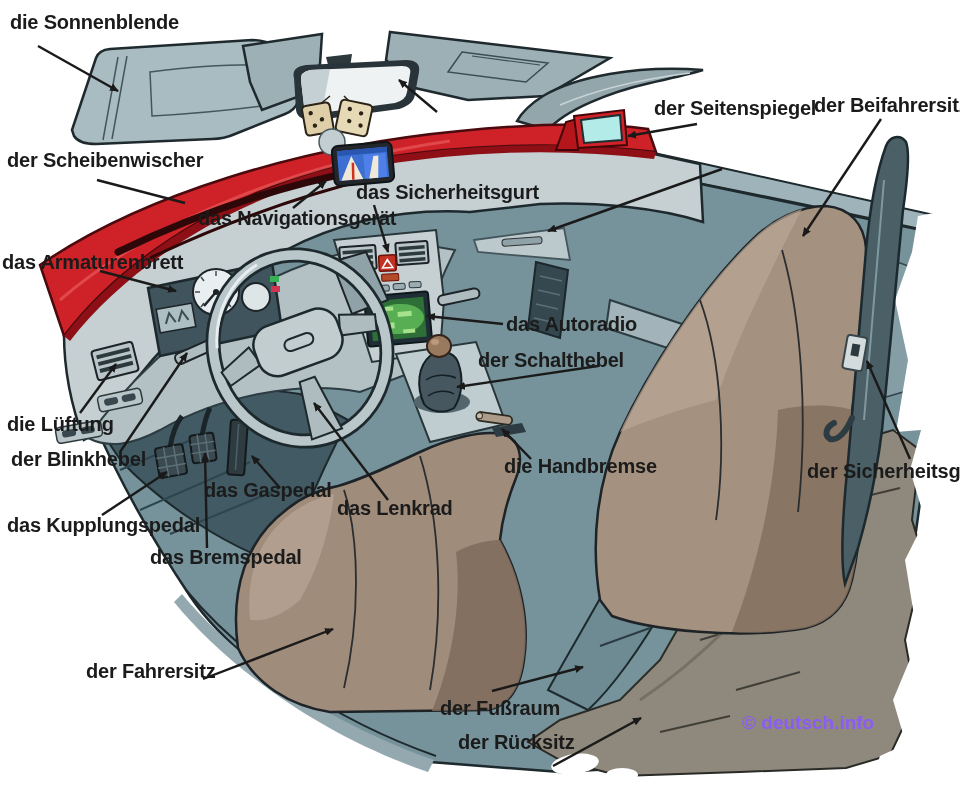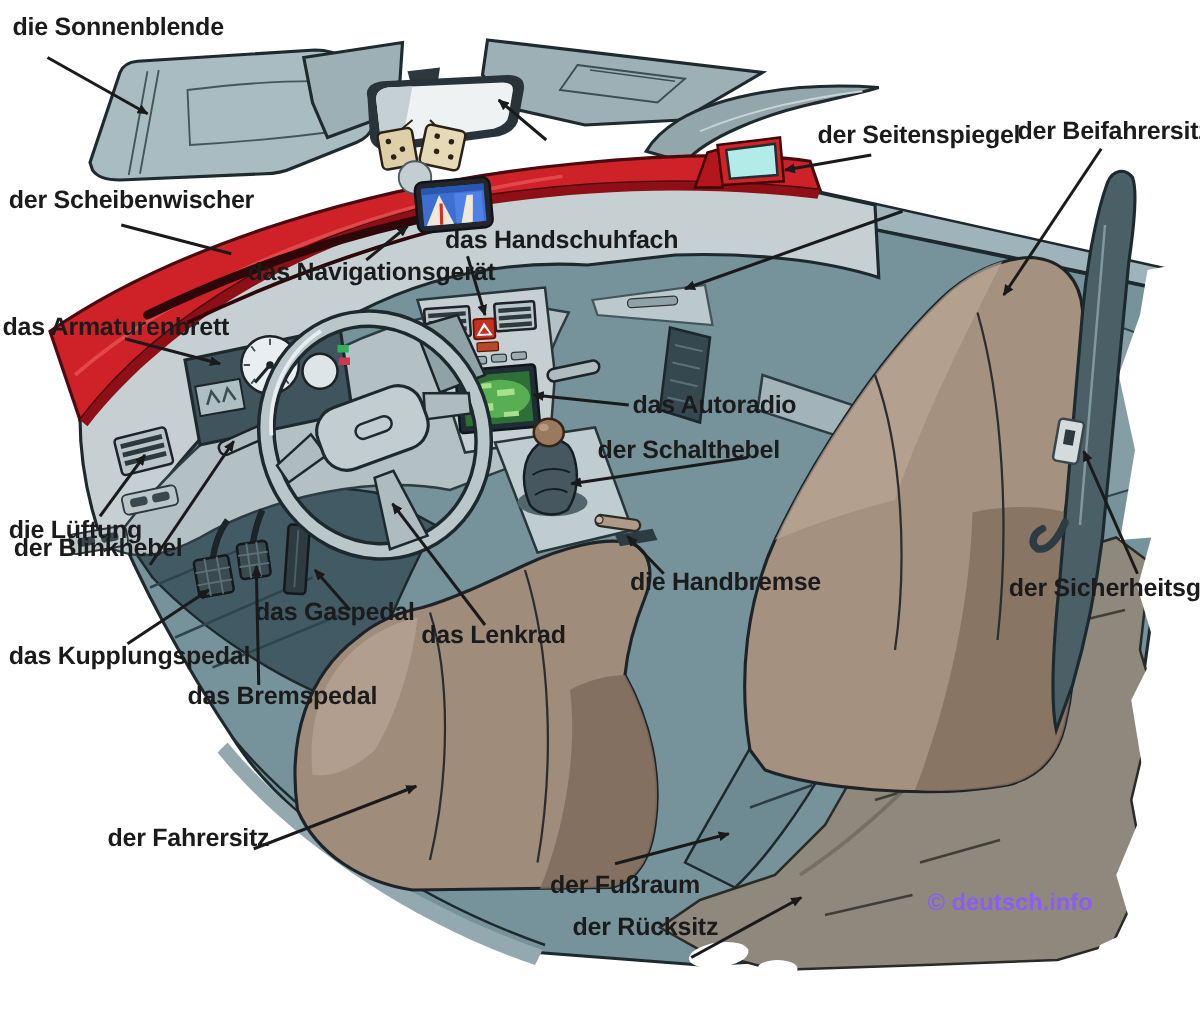--- a/index.html
+++ b/index.html
@@ -318,27 +318,27 @@
     <line x1="203" y1="679" x2="333" y2="629" marker-end="url(#ah)"></line>
     <line x1="492" y1="691" x2="583" y2="667" marker-end="url(#ah)"></line>
     <line x1="553" y1="766" x2="641" y2="718" marker-end="url(#ah)"></line>
   </g>
 </svg>
 
 <div class="lbl" style="left:10px;top:12px">die Sonnenblende</div>
 <div class="lbl" style="left:654px;top:98px">der Seitenspiegel</div>
 <div class="lbl" style="left:814px;top:95px">der Beifahrersitz</div>
 <div class="lbl" style="left:7px;top:150px">der Scheibenwischer</div>
-<div class="lbl" style="left:356px;top:182px">das Handschuhfach</div>
+<div class="lbl" style="left:356px;top:182px">das Sicherheitsgurt</div>
 <div class="lbl" style="left:2px;top:252px">das Armaturenbrett</div>
 <div class="lbl" style="left:198px;top:208px">das Navigationsgerät</div>
 <div class="lbl" style="left:506px;top:314px">das Autoradio</div>
 <div class="lbl" style="left:478px;top:350px">der Schalthebel</div>
 <div class="lbl" style="left:7px;top:414px">die Lüftung</div>
-<div class="lbl" style="left:11px;top:429px">der Blinkhebel</div>
+<div class="lbl" style="left:11px;top:449px">der Blinkhebel</div>
 <div class="lbl" style="left:204px;top:480px">das Gaspedal</div>
 <div class="lbl" style="left:337px;top:498px">das Lenkrad</div>
 <div class="lbl" style="left:7px;top:515px">das Kupplungspedal</div>
 <div class="lbl" style="left:150px;top:547px">das Bremspedal</div>
 <div class="lbl" style="left:504px;top:456px">die Handbremse</div>
 <div class="lbl" style="left:807px;top:461px">der Sicherheitsgurt</div>
 <div class="lbl" style="left:86px;top:661px">der Fahrersitz</div>
 <div class="lbl" style="left:440px;top:698px">der Fußraum</div>
 <div class="lbl" style="left:458px;top:732px">der Rücksitz</div>
 <div class="credit" style="left:742px;top:712px">© deutsch.info</div>

